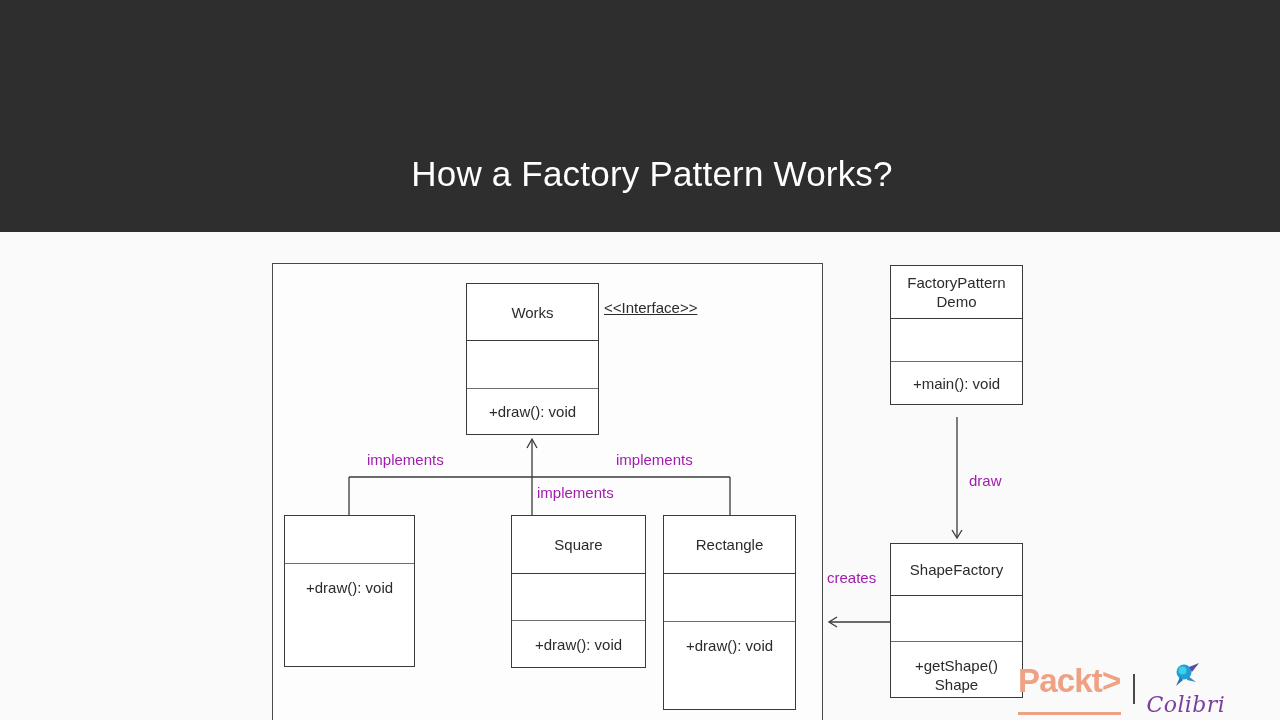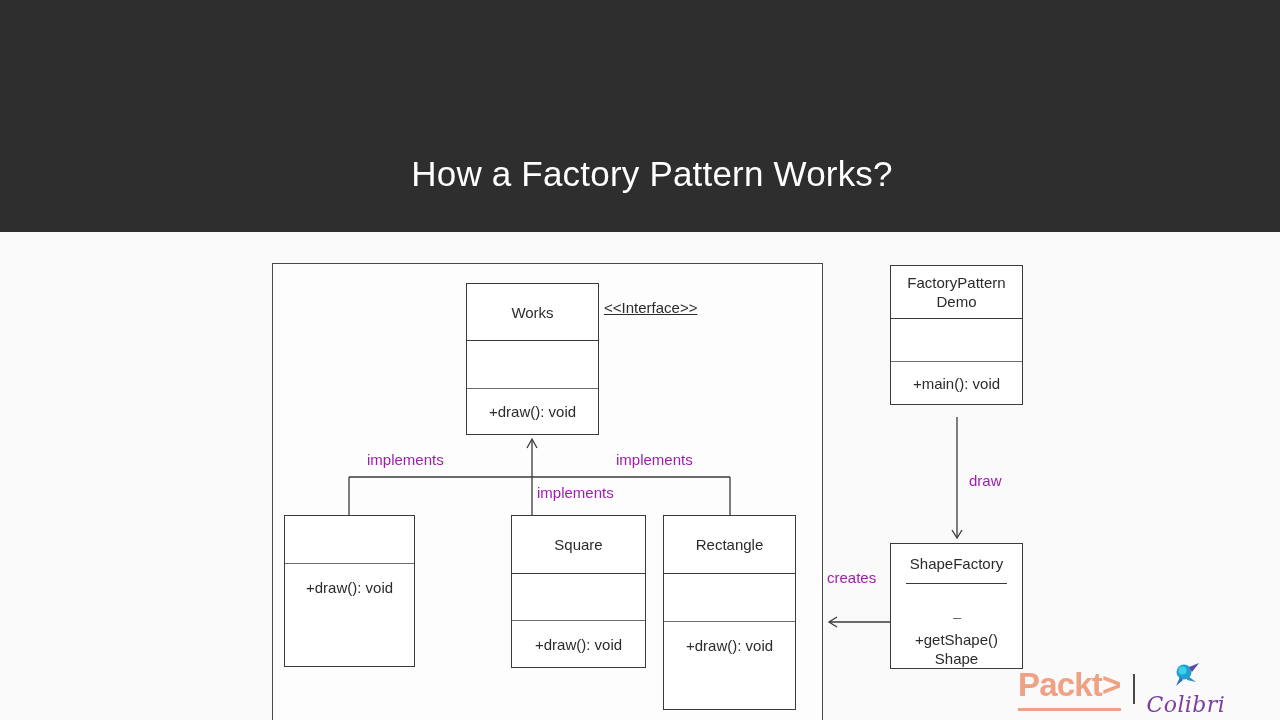--- a/index.html
+++ b/index.html
@@ -96,21 +96,21 @@
   }
   .uml .sec.ops {
   }
 
   
   #box-shape       { left: 466px; top:  51px; width: 133px; height: 152px; }
   #box-circle      { left: 284px; top: 283px; width: 131px; height: 152px; }
   #box-square      { left: 467px; top: 283px; width: 135px; height: 153px; margin-left: 44px; }
   #box-rectangle   { left: 663px; top: 283px; width: 133px; height: 195px; }
   #box-demo        { left: 890px; top:  33px; width: 133px; height: 140px; }
-  #box-factory     { left: 890px; top: 311px; width: 133px; height: 126px; align-items: center; }
+  #box-factory     { left: 890px; top: 311px; width: 133px; height: 155px; }
 
   
   #box-shape .name, #box-circle .name, #box-square .name,
   #box-rectangle .name { height: 58px; }
   #box-shape .attrs, #box-circle .attrs, #box-square .attrs,
   #box-rectangle .attrs { height: 48px; }
   #box-shape .ops, #box-circle .ops, #box-square .ops,
   #box-rectangle .ops { height: 46px; }
 
   #box-demo .name    { height: 58px; }
@@ -165,21 +165,21 @@
     align-items: center;
     gap: 12px;
   }
   .packt-logo {
     font-size: 33px;
     font-weight: 700;
     color: #efa183;
     letter-spacing: -0.8px;
     line-height: 34px;
     border-bottom: 3px solid #efa183;
-    padding-bottom: 6px;
+    padding-bottom: 14px;
   }
   .logo-divider {
     width: 2px;
     height: 30px;
     background: #4a4a4a;
   }
   .colibri-wrap {
     display: flex;
     align-items: center;
     gap: 5px;

